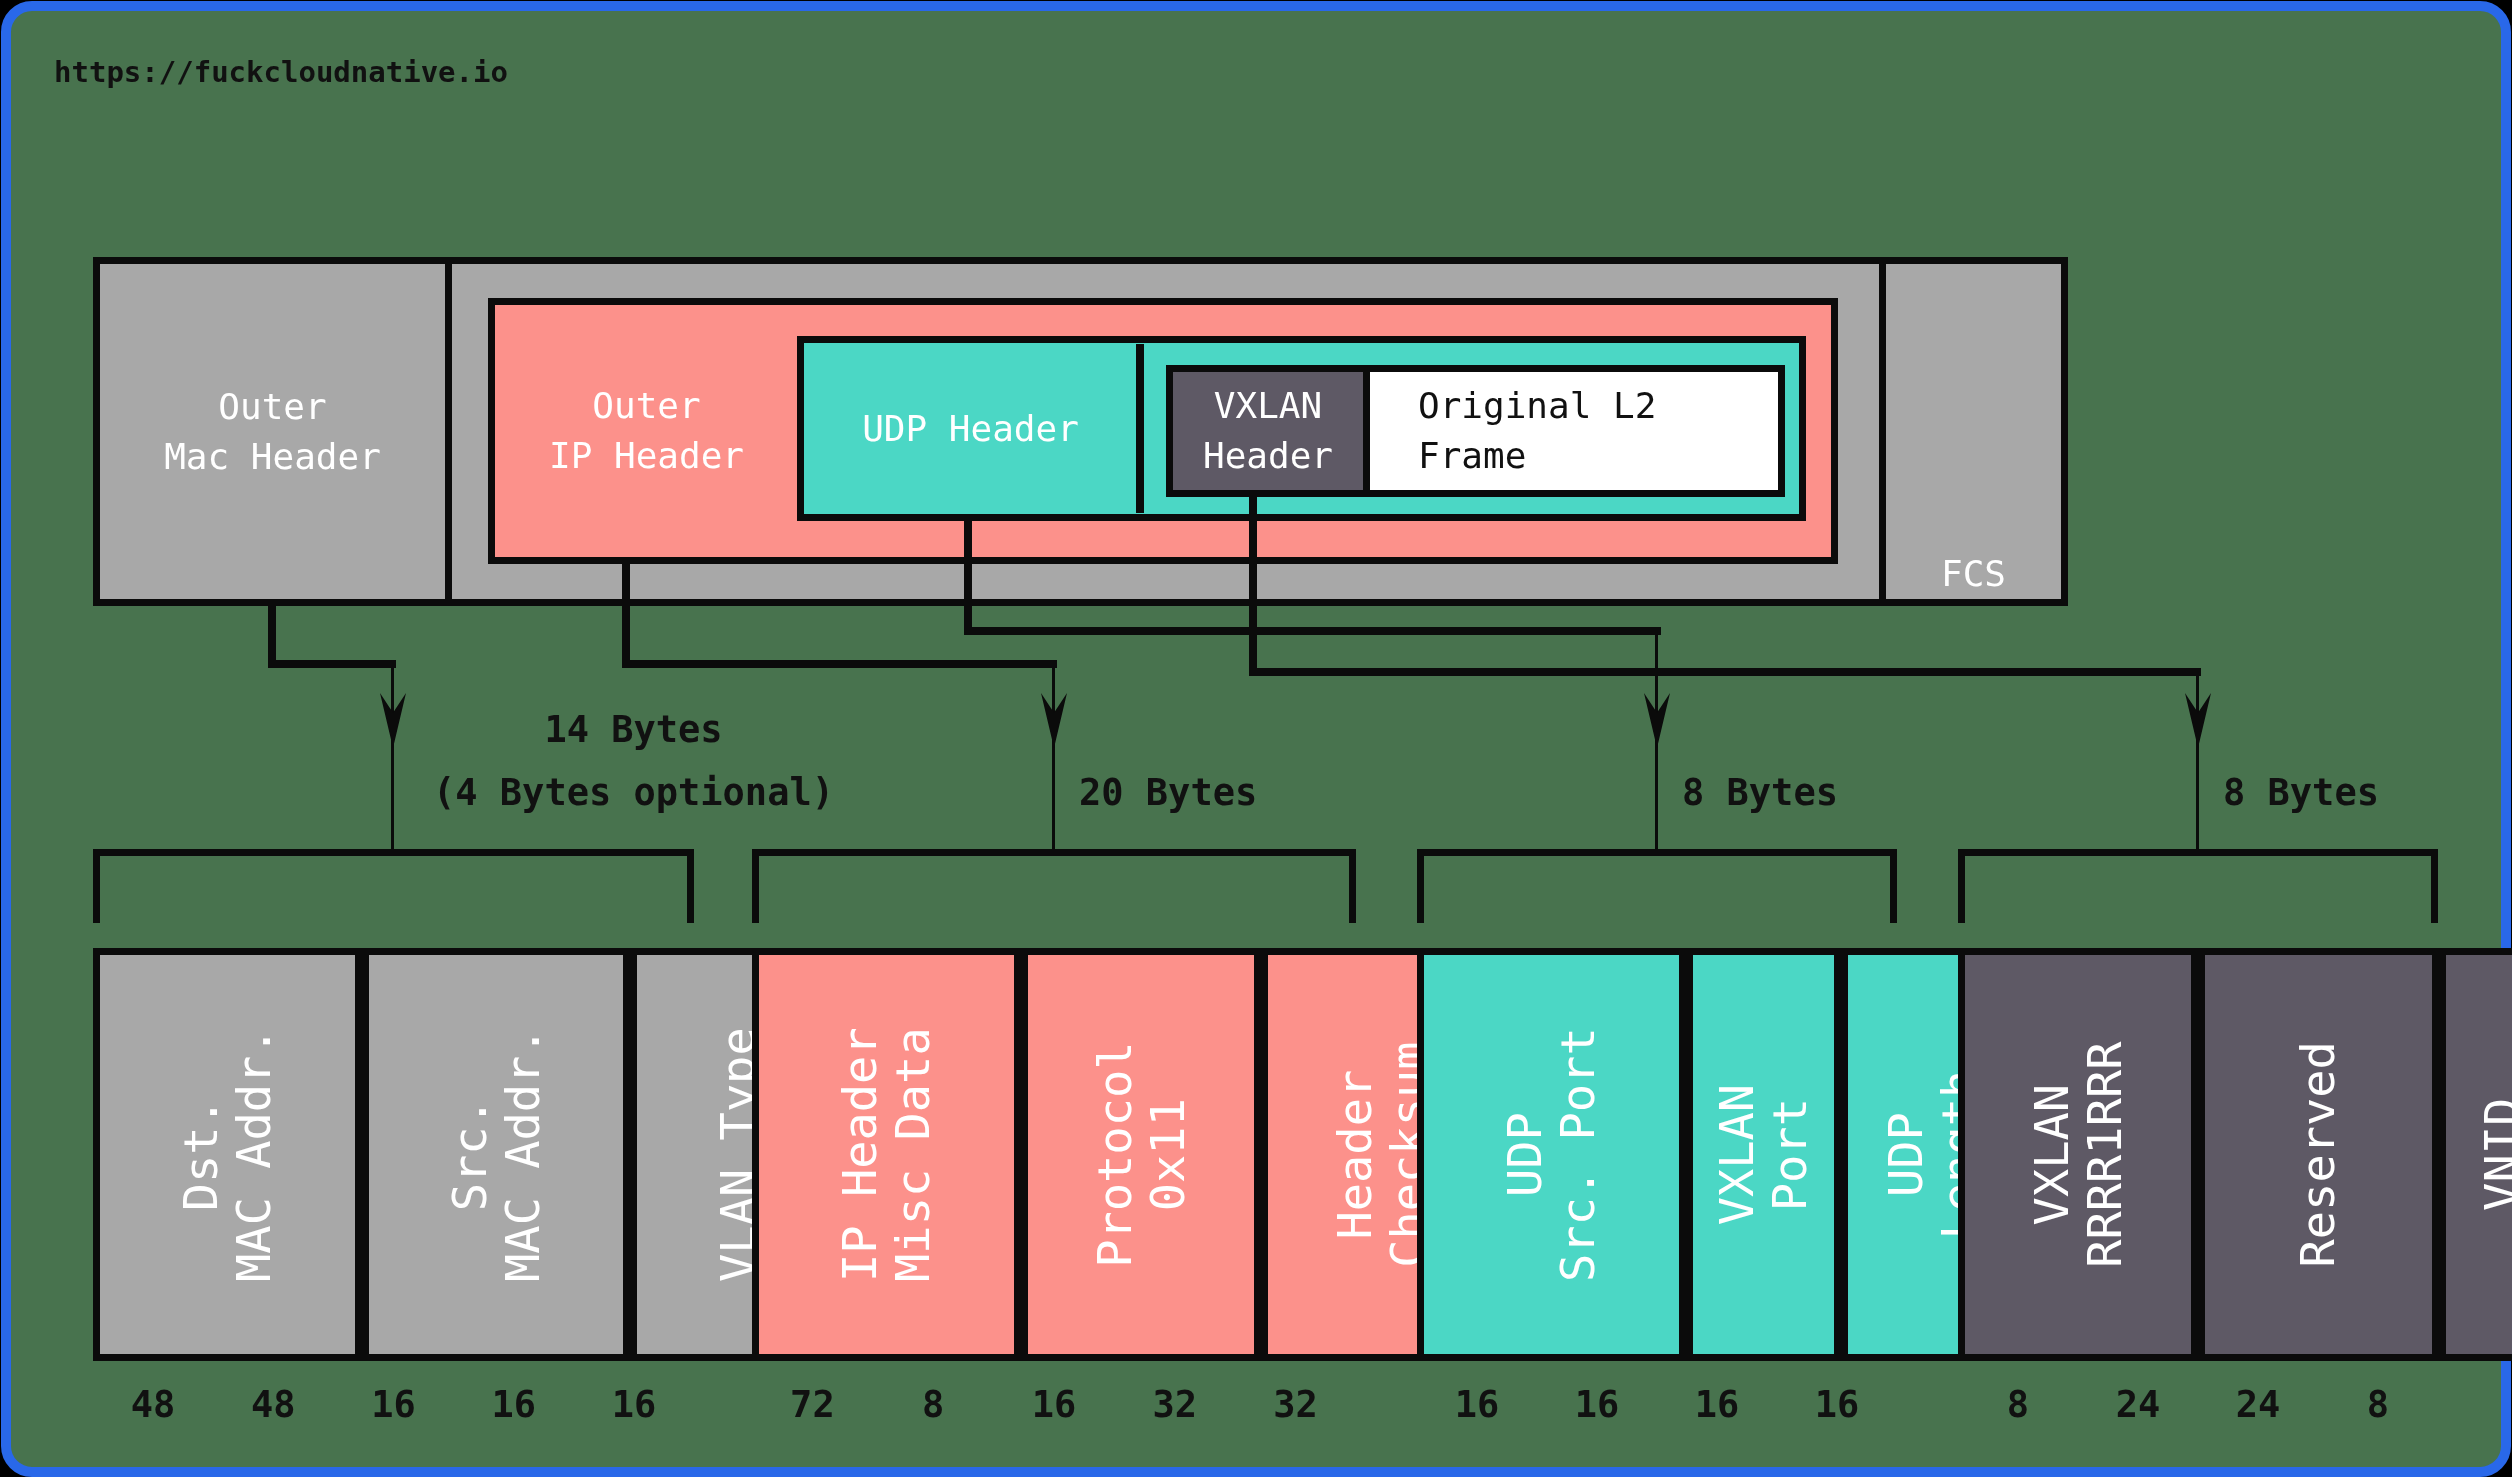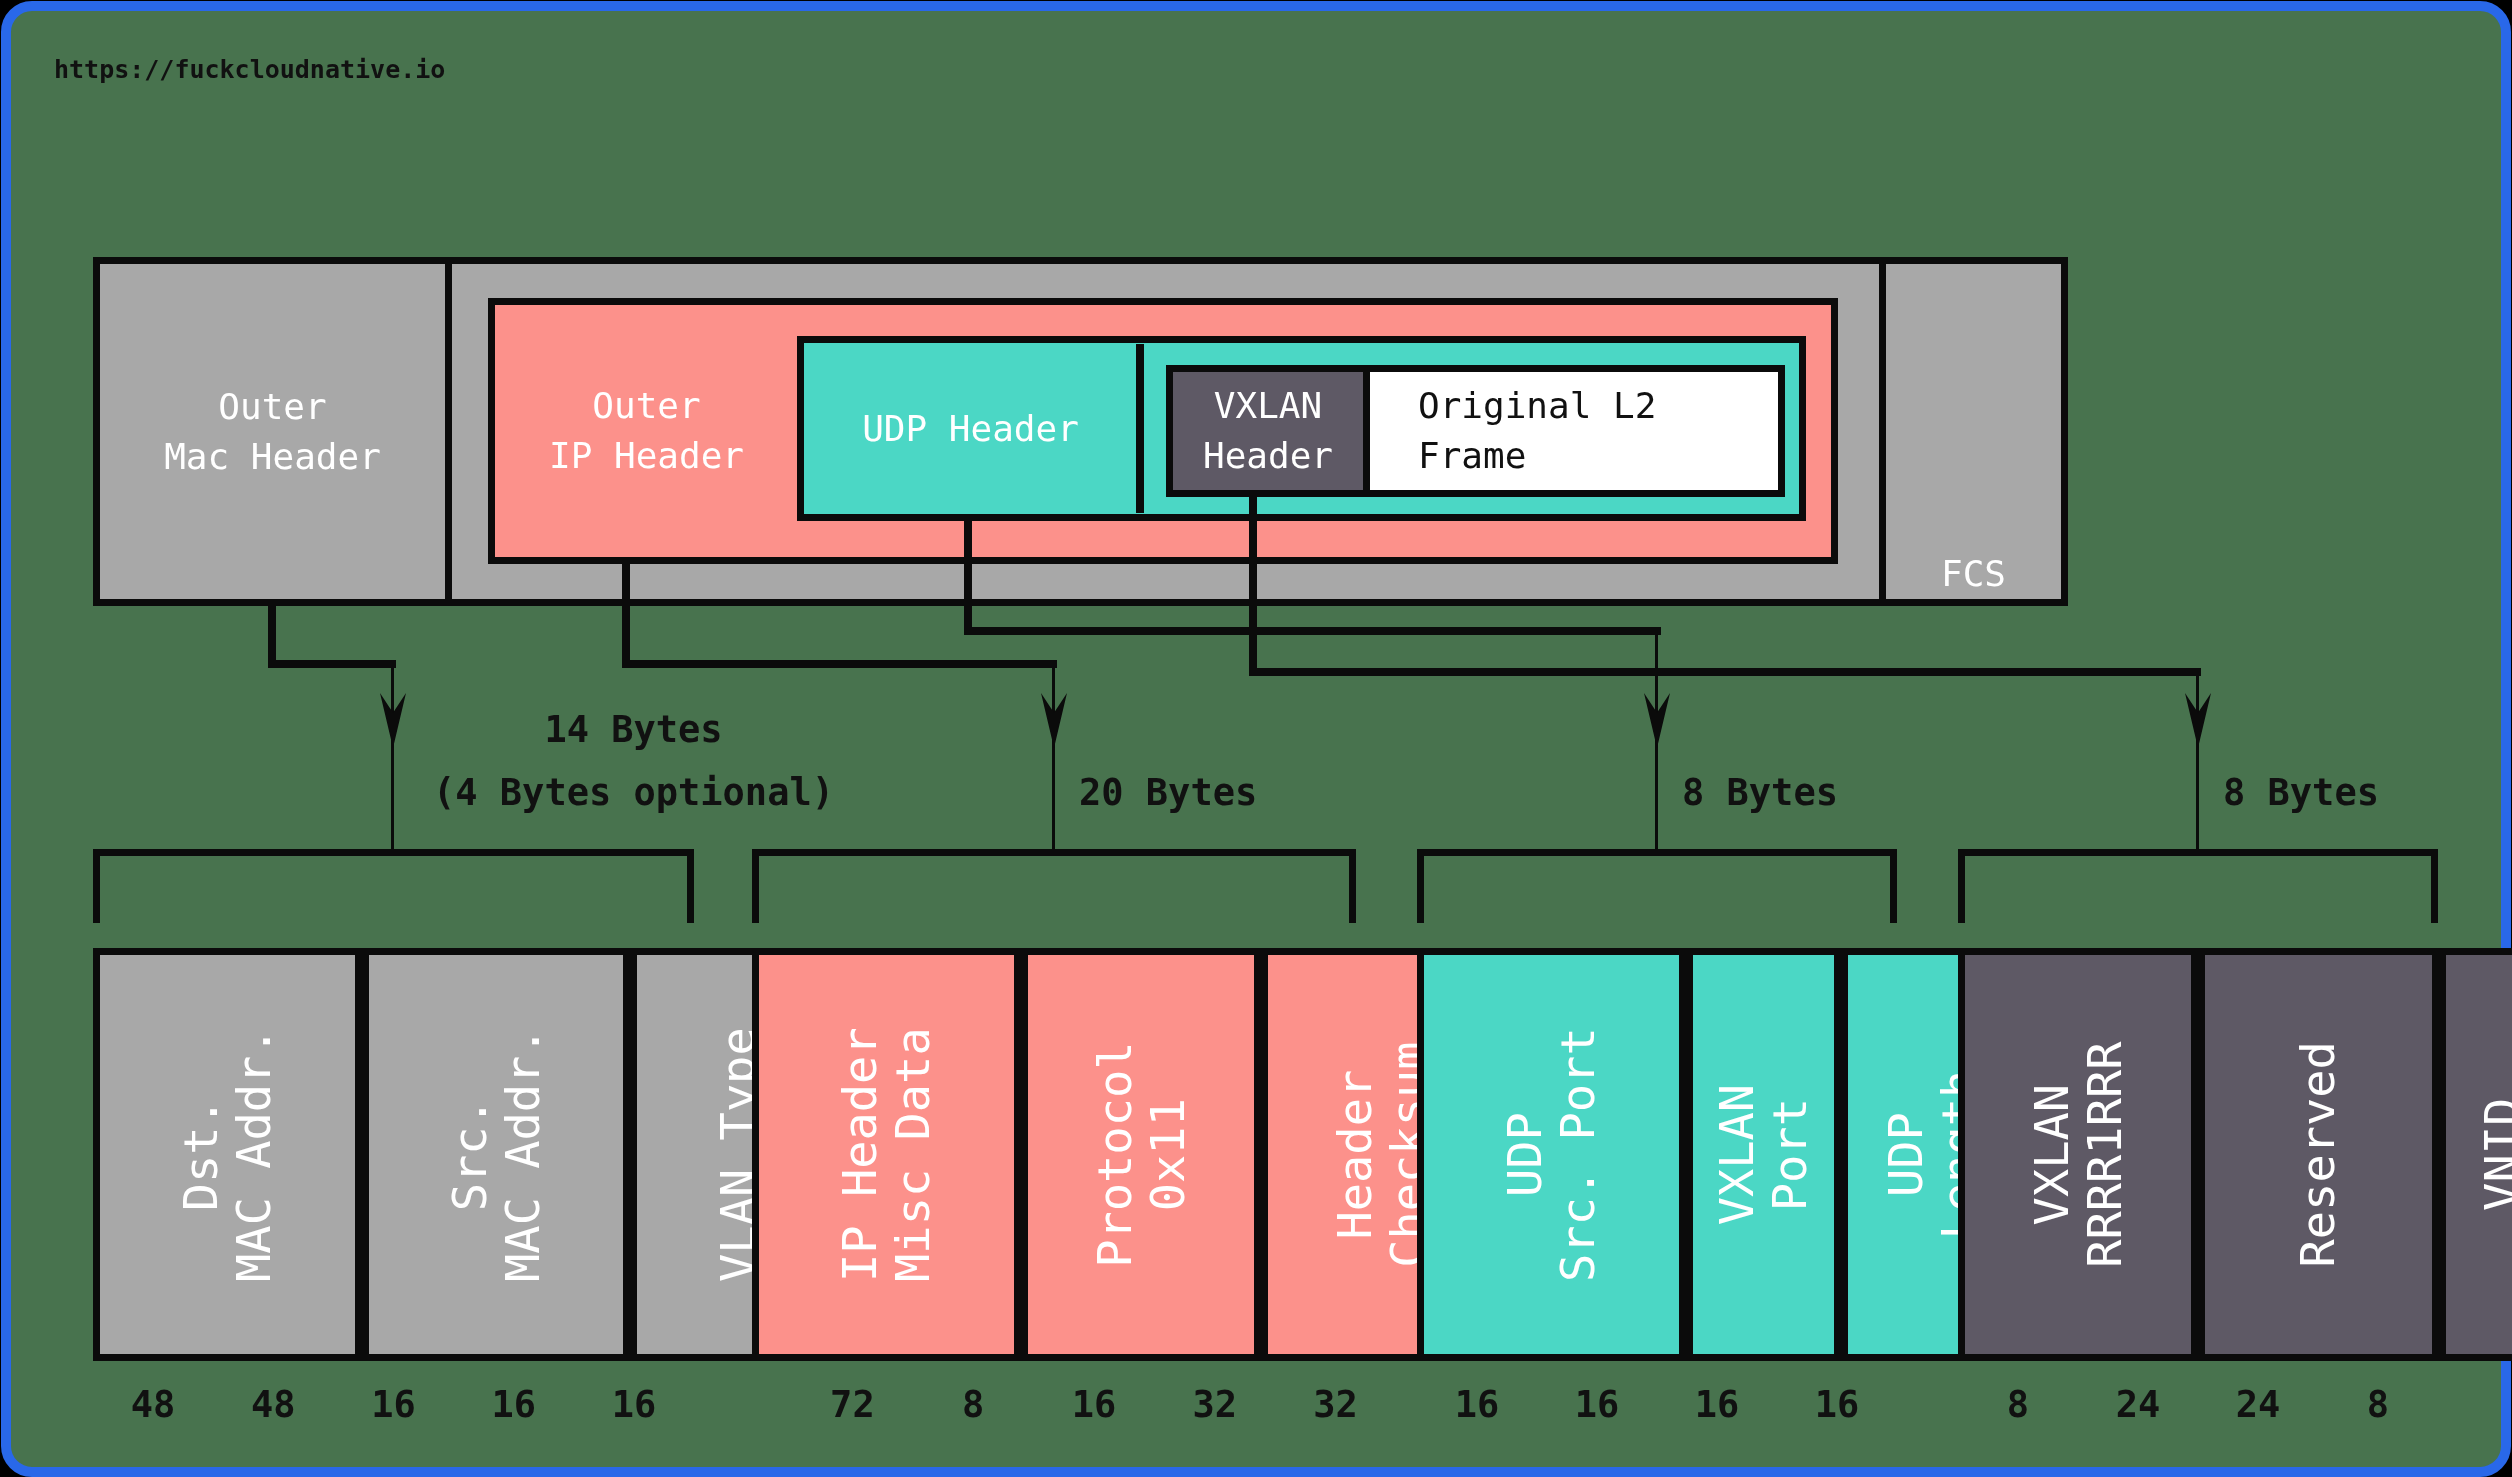--- a/index.html
+++ b/index.html
@@ -10,21 +10,21 @@
   *{margin:0;padding:0;box-sizing:border-box;}
   html,body{background:var(--page-bg);}
   body{font-family:"DejaVu Sans Mono","Liberation Mono",monospace;}
   .canvas{position:relative;width:2512px;height:1478px;background:var(--page-bg);overflow:hidden;}
   .frame{position:absolute;left:1.1px;top:1.1px;right:1.1px;bottom:1.1px;border:10px solid var(--frame-border);border-radius:31px;background:var(--frame-bg);}
   .abs{position:absolute;}
   .flexc{display:flex;align-items:center;justify-content:center;}
   .pre{white-space:pre-line;text-align:center;}
 
   
-  .url{left:54px;top:55px;font-size:25px;font-weight:600;color:var(--text-dark);letter-spacing:0;}
+  .url{left:54px;top:55px;font-size:29px;font-weight:600;color:var(--text-dark);letter-spacing:0;}
   .title{left:0;width:2512px;top:57px;text-align:center;font-size:45px;font-weight:bold;color:var(--title);}
 
   
   .row-outer{left:93px;top:257px;width:1975px;height:349px;background:var(--gray);border:7.8px solid var(--line);}
   .mac-box{left:93px;top:257px;width:359px;height:349px;background:var(--gray);border:7.8px solid var(--line);}
   .fcs-box{left:1879px;top:257px;width:189px;height:349px;background:var(--gray);border:7.8px solid var(--line);align-items:flex-end;}
   .salmon-box{left:488px;top:298px;width:1350px;height:266px;background:var(--salmon);border:7.8px solid var(--line);}
   .ip-label{left:496px;top:306px;width:301px;height:250px;}
   .teal-box{left:797px;top:336px;width:1009px;height:185px;background:var(--teal);border:7.8px solid var(--line);}
   .udp-label{left:805px;top:344px;width:331px;height:169px;}
@@ -75,21 +75,21 @@
   .cols-udp{left:1417px;width:480px;}
   .cols-vx{left:1958px;width:480px;}
   .col{flex:1;border:7.8px solid var(--line);display:flex;align-items:center;justify-content:center;overflow:visible;}
   .col-gray{background:var(--gray);}  .col-salmon{background:var(--salmon);}
   .col-teal{background:var(--teal);}  .col-slate{background:var(--slate);}
   .col span{transform:rotate(-90deg);white-space:pre-line;text-align:center;font-size:47px;line-height:1.12;font-weight:500;color:var(--text-light);width:max-content;}
 
   
   .bits{top:1371px;height:48px;display:flex;margin-top:9px;}
   .bits-mac{left:93px;width:601px;}
-  .bits-ip{left:792px;width:604px;}
+  .bits-ip{left:752px;width:604px;}
   .bits-udp{left:1417px;width:480px;}
   .bits-vx{left:1958px;width:480px;}
   .bit{flex:1;display:flex;align-items:center;justify-content:center;font-size:37px;font-weight:600;color:var(--text-dark);}
 </style>
 </head>
 <body>
 
 <div class="canvas">
   <div class="abs frame"></div>
 

